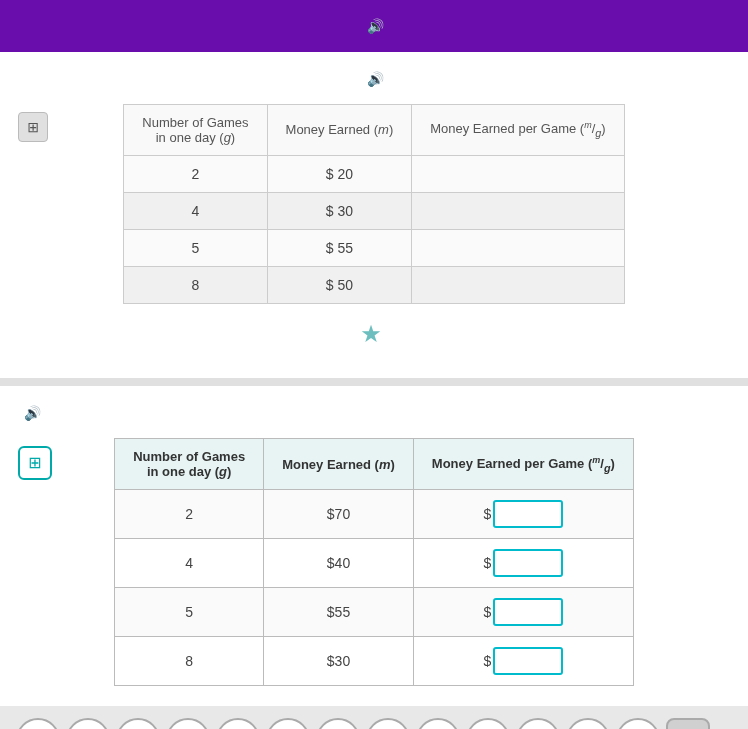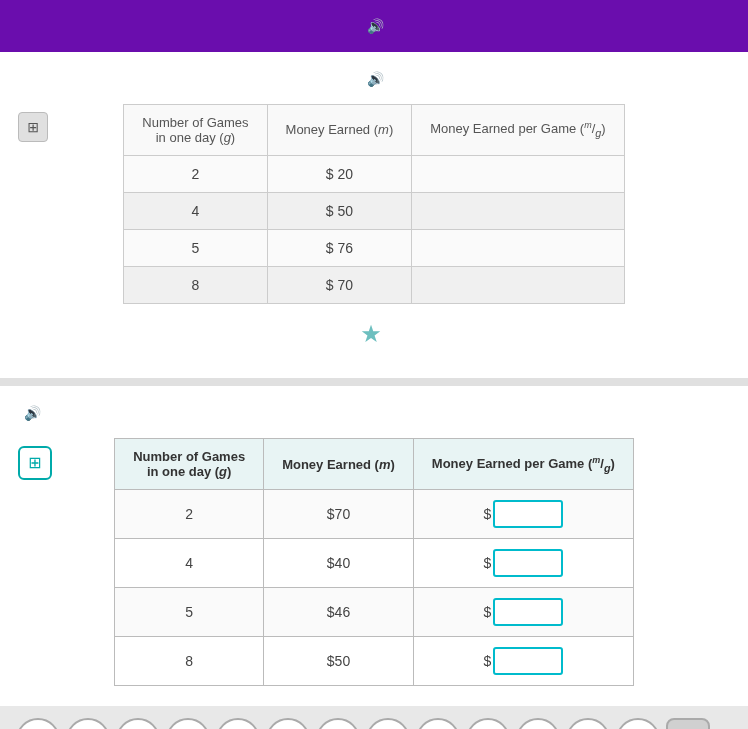--- a/index.html
+++ b/index.html
@@ -270,31 +270,31 @@
       </tr>
     </thead>
     <tbody id="table1-body">
     <tr>
     <td>2</td>
     <td>$ 20</td>
     <td></td>
   </tr>
         <tr>
     <td>4</td>
+    <td>$ 30</td>
+    <td></td>
+  </tr>
+        <tr>
+    <td>5</td>
+    <td>$ 55</td>
+    <td></td>
+  </tr>
+        <tr>
+    <td>8</td>
     <td>$ 50</td>
-    <td></td>
-  </tr>
-        <tr>
-    <td>5</td>
-    <td>$ 76</td>
-    <td></td>
-  </tr>
-        <tr>
-    <td>8</td>
-    <td>$ 70</td>
     <td></td>
   </tr>
       </tbody>
   </table>
 
   <div class="good-work">
     <span class="star-icon">★</span>
     <span></span>
   </div>
 </div>
@@ -331,31 +331,31 @@
     <td>$40</td>
     <td>
       <div class="input-cell">
         <span class="dollar-sign">$</span>
         <input class="answer-input" type="text" style="">
       </div>
     </td>
   </tr>
         <tr>
     <td>5</td>
-    <td>$46</td>
+    <td>$55</td>
     <td>
       <div class="input-cell">
         <span class="dollar-sign">$</span>
         <input class="answer-input" type="text" style="">
       </div>
     </td>
   </tr>
         <tr>
     <td>8</td>
-    <td>$50</td>
+    <td>$30</td>
     <td>
       <div class="input-cell">
         <span class="dollar-sign">$</span>
         <input class="answer-input" type="text" style="">
       </div>
     </td>
   </tr>
       </tbody>
   </table>
 </div>

